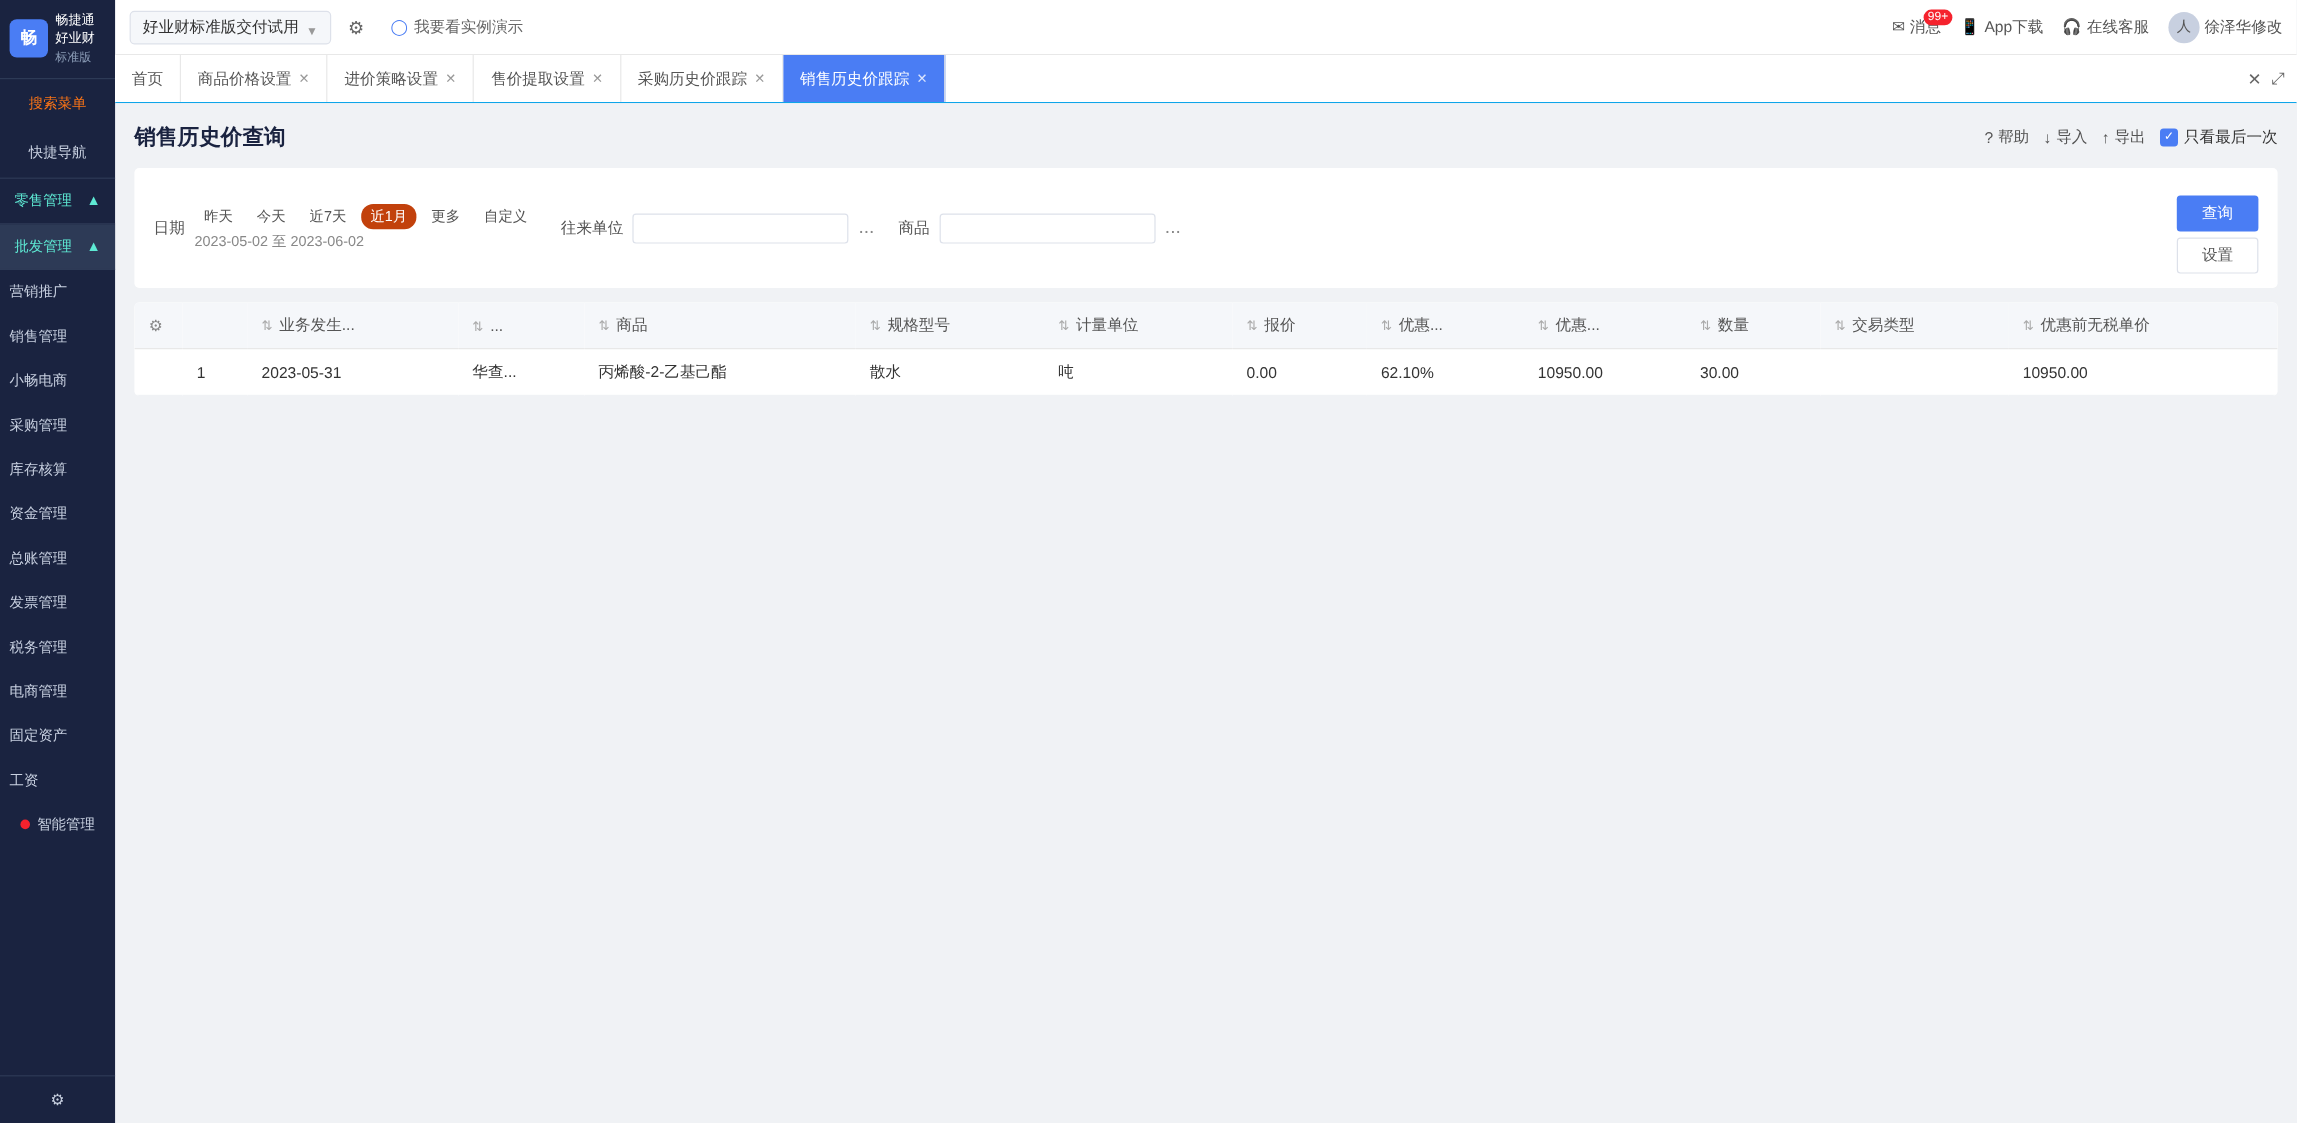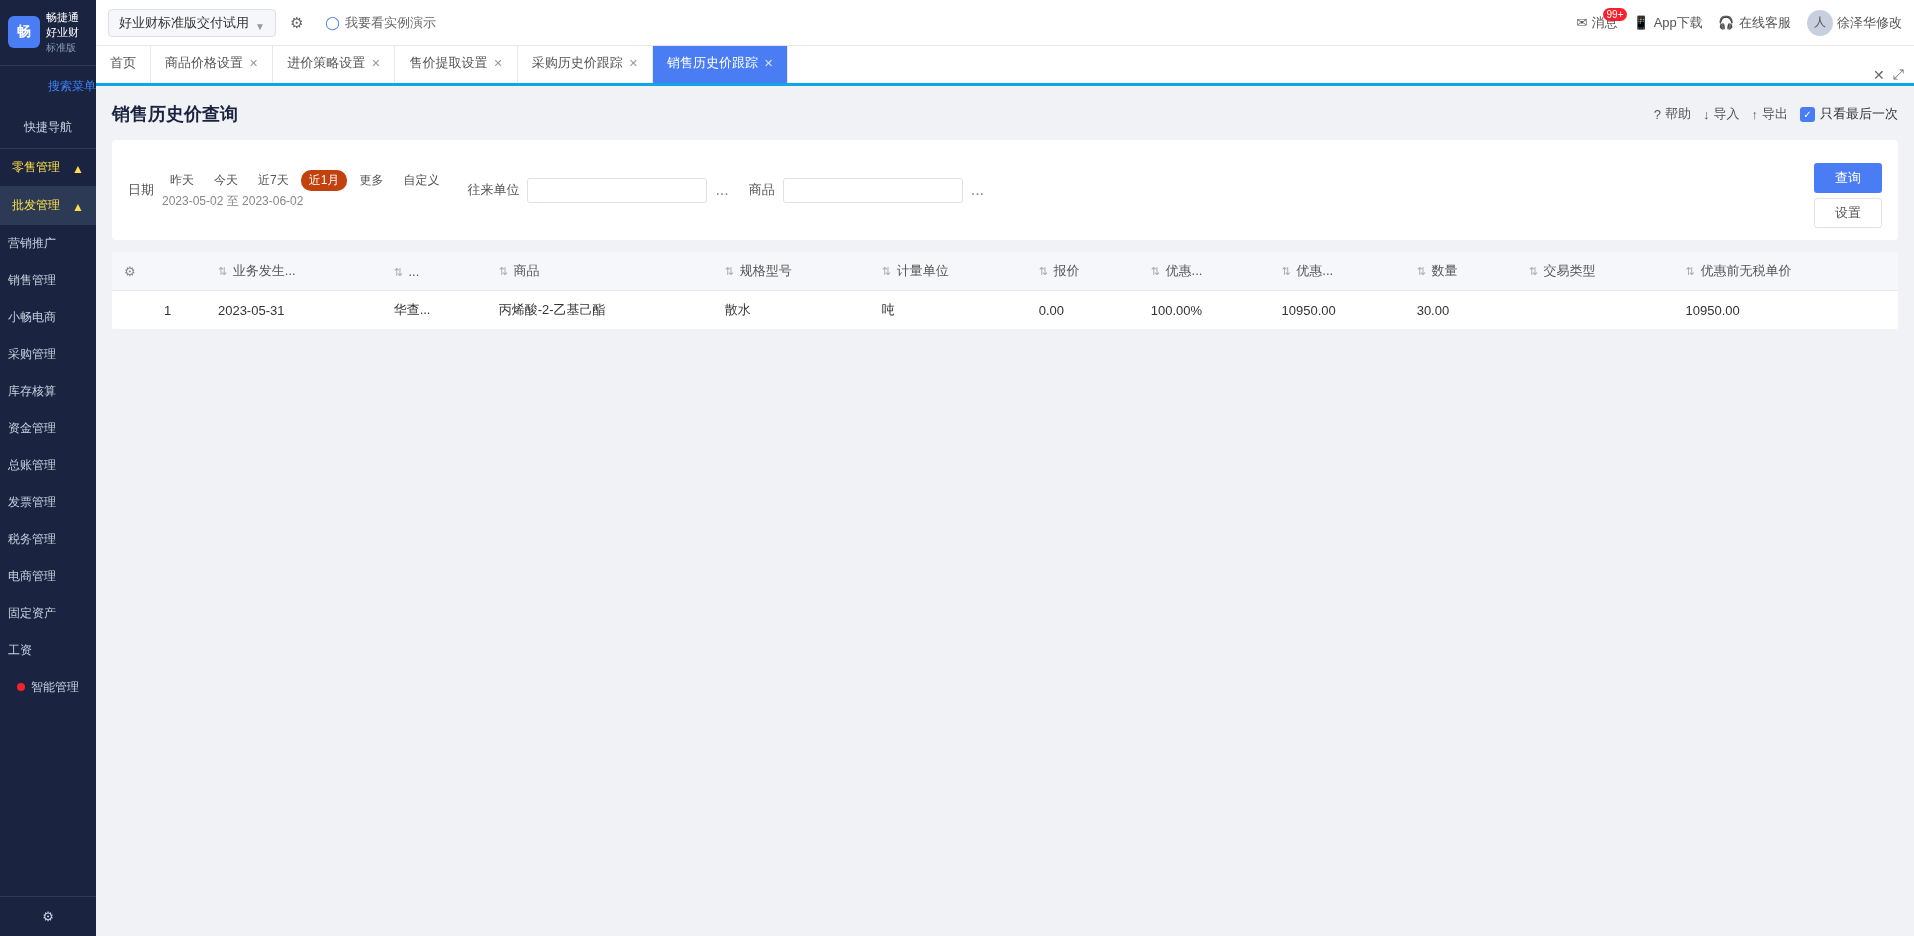--- a/index.html
+++ b/index.html
@@ -42,31 +42,31 @@
       line-height: 1.4;
     }
     .sidebar-logo-sub {
       font-size: 10px;
       color: #8a9bb5;
     }
     .sidebar-menu-item {
       padding: 12px 8px;
       text-align: center;
       cursor: pointer;
-      color: #fde047;
+      color: #5eead4;
       font-size: 12px;
       border-bottom: 1px solid #2d3a56;
       display: flex;
       flex-direction: column;
-      align-items: flex-end;
+      align-items: center;
       gap: 2px;
     }
     .sidebar-menu-item.has-arrow { flex-direction: row; justify-content: space-between; padding: 10px 12px; }
     .sidebar-menu-item.expanded { background: #2d3a56; }
-    .sidebar-search-item { padding: 12px 0; text-align: right; cursor: pointer; color: #3b82f6; font-size: 12px; }
+    .sidebar-search-item { padding: 12px 0; text-align: center; cursor: pointer; color: #f97316; font-size: 12px; }
     .sidebar-quick-nav { padding: 12px 8px; text-align: center; cursor: pointer; color: #c8d0e0; font-size: 12px; border-bottom: 1px solid #2d3a56; }
     .sidebar-bottom {
       margin-top: auto;
       padding: 12px 8px;
       display: flex;
       justify-content: center;
       border-top: 1px solid #2d3a56;
     }
 
     
@@ -116,23 +116,23 @@
       top: -6px;
       right: -10px;
       min-width: 18px;
       text-align: center;
     }
     .user-avatar { width: 26px; height: 26px; background: #c8d0e0; border-radius: 50%; display: flex; align-items: center; justify-content: center; font-size: 12px; color: #555; }
 
     
     .tab-bar {
       background: #fff;
-      border-bottom: 3px solid #0ea5e9;
-      display: flex;
-      align-items: flex-end;
+      border-bottom: 1px solid #0ea5e9;
+      display: flex;
+      align-items: center;
       padding: 0 0 0 0;
       height: 40px;
       overflow-x: auto;
     }
     .tab-item {
       display: flex;
       align-items: center;
       padding: 0 14px;
       height: 40px;
       cursor: pointer;
@@ -520,21 +520,21 @@
         <tbody id="table-body">
         <tr>
       <td></td>
       <td>1</td>
       <td>2023-05-31</td>
       <td>华查...</td>
       <td>丙烯酸-2-乙基己酯</td>
       <td>散水</td>
       <td>吨</td>
       <td>0.00</td>
-      <td>100.00%</td>
+      <td>62.10%</td>
       <td>10950.00</td>
       <td>30.00</td>
       <td></td>
       <td>10950.00</td>
     </tr>
           </tbody>
       </table>
     </div>
   </div>
 </div>

